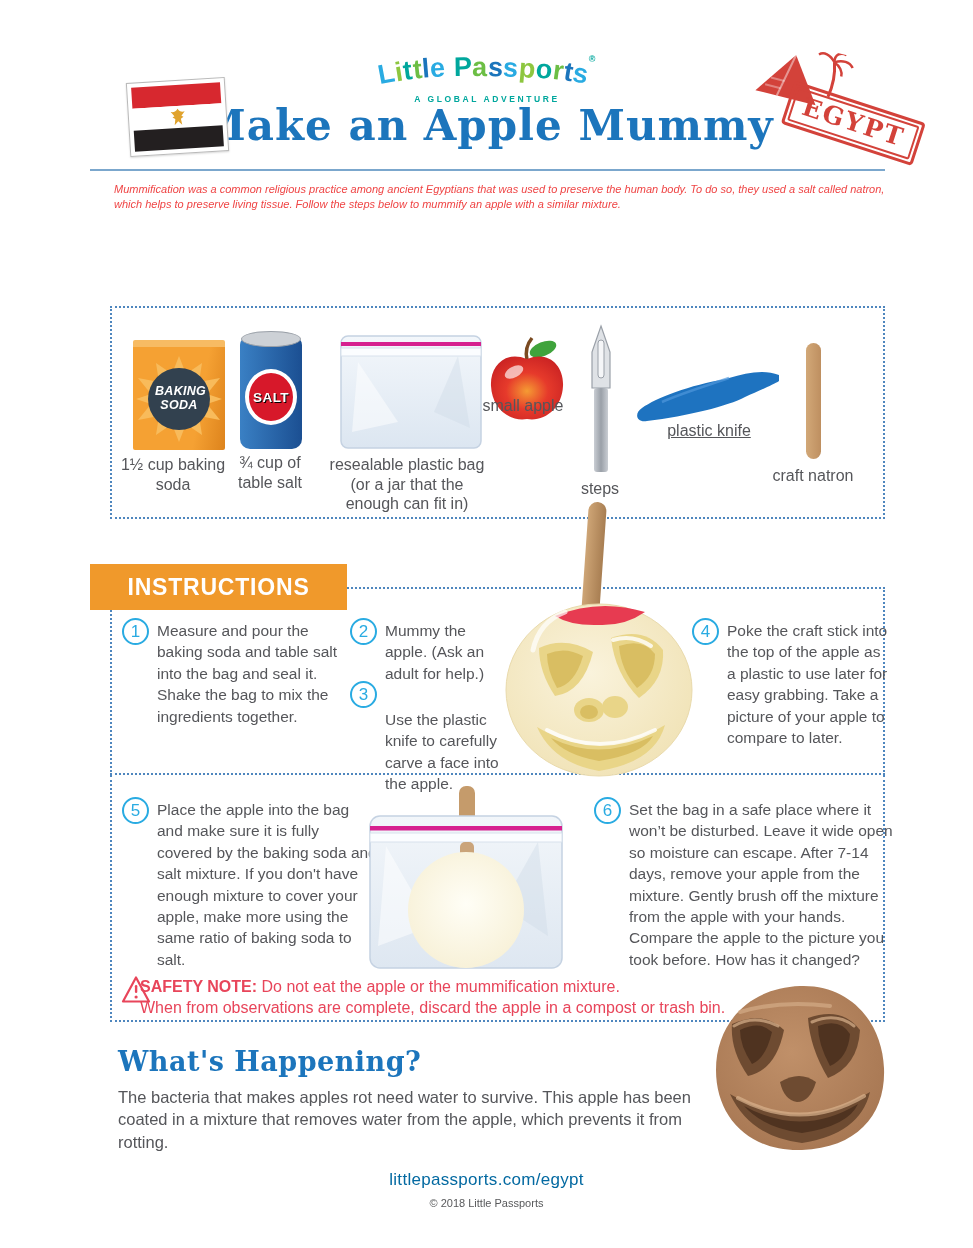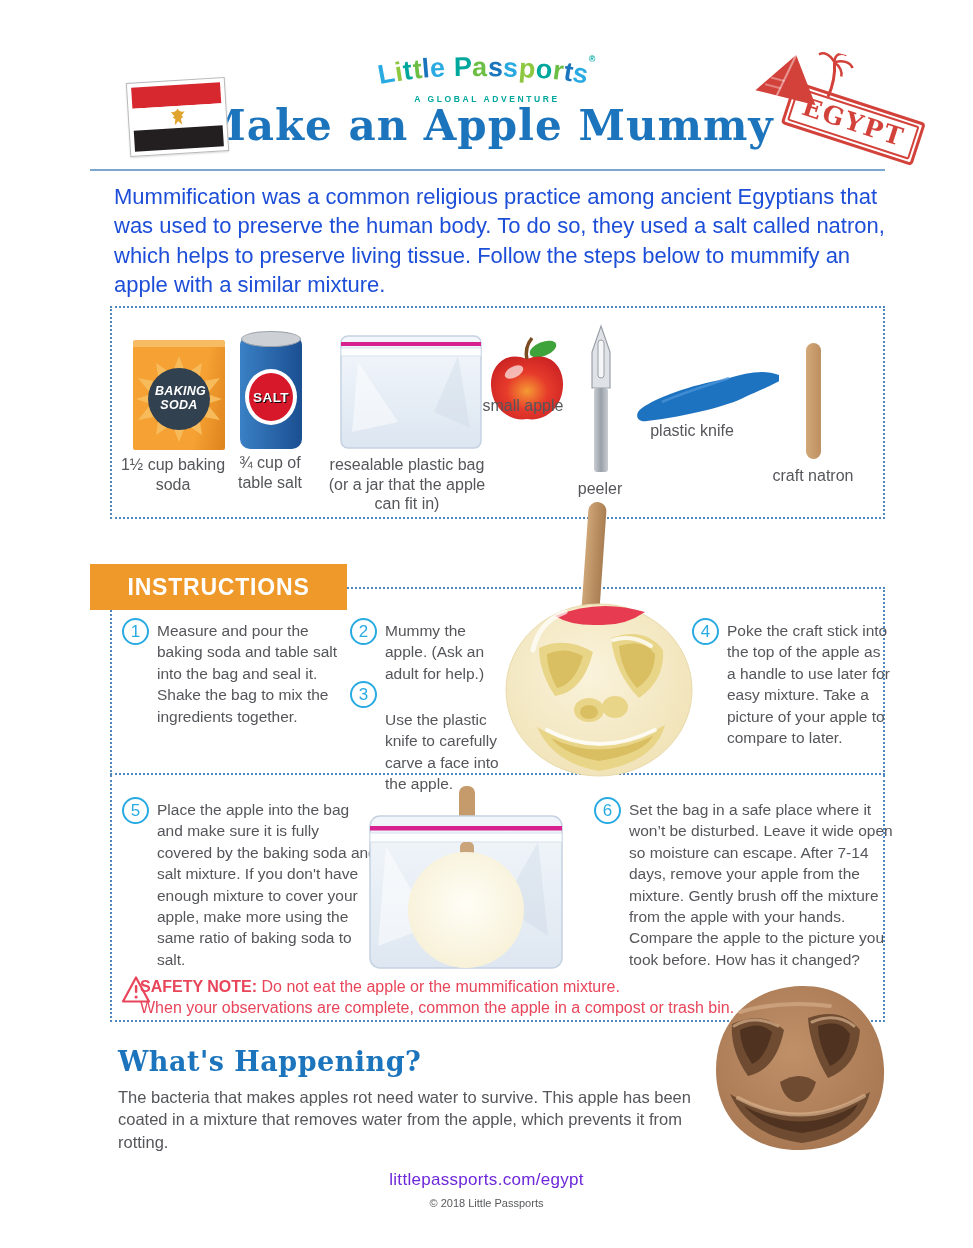--- a/index.html
+++ b/index.html
@@ -43,21 +43,21 @@
   .stamp { left: 752px; top: 58px; width: 165px; height: 112px;
     transform: rotate(14deg); opacity: .93; z-index: 2; }
   .stamp-frame { position: absolute; left: 34px; top: 38px;
     border: 3px solid #D0342C; border-radius: 4px; padding: 2px; transform: rotate(4deg); }
   .stamp-frame-inner { border: 2px solid #D0342C; border-radius: 2px; padding: 0 9px 2px 9px;
     font-family: "DejaVu Serif", serif; font-size: 25px; font-weight: bold;
     color: #D0342C; letter-spacing: 2px; }
 
   
   .intro { left: 114px; top: 182px; width: 776px;
-    font-size: 22px; line-height: 1.33; color: #1d4ed8; }
+    font-size: 11px; line-height: 1.33; color: #ef4444; font-style: italic; }
 
   
   .section-header {
     background: #F0992B; color: #ffffff; font-weight: bold;
     display: flex; align-items: center; justify-content: center;
     letter-spacing: .8px; z-index: 3;
   }
   .materials-header { left: 90px; top: 286px; width: 230px; height: 41px; font-size: 22px; }
   .instructions-header { left: 90px; top: 564px; width: 257px; height: 46px; font-size: 23px; }
   .dotted-box { border: 2px dotted #4E86BE; z-index: 1; }
@@ -94,21 +94,21 @@
   .mat-peeler { left: 588px; top: 324px; z-index: 2; }
   .mat-knife { left: 632px; top: 360px; z-index: 2; }
   .craft-stick { left: 806px; top: 343px; width: 15px; height: 116px; border-radius: 8px;
     background: linear-gradient(90deg, #D2A878, #BE8F60); z-index: 2; }
 
   .lbl-baking  { left: 118px; top: 455px; width: 110px; }
   .lbl-salt    { left: 226px; top: 453px; width: 88px; }
   .lbl-bag     { left: 328px; top: 455px; width: 158px; }
   .lbl-apple   { left: 473px; top: 396px; width: 100px; }
   .lbl-peeler  { left: 565px; top: 479px; width: 70px; }
-  .lbl-knife   { left: 637px; top: 421px; width: 110px; }
+  .lbl-knife   { left: 654px; top: 421px; width: 110px; text-decoration: underline; }
   .lbl-stick   { left: 770px; top: 466px; width: 86px; }
 
   
   .step-circle { width: 27px; height: 27px; border-radius: 50%;
     border: 2px solid #29ABE2; color: #29ABE2; font-size: 17px;
     display: flex; align-items: center; justify-content: center; z-index: 2; }
   .step-text { font-size: 15.5px; line-height: 1.38; color: #55565A; z-index: 2; }
   .c1 { left: 122px; top: 618px; }  .t1 { left: 157px; top: 620px; width: 182px; }
   .c2 { left: 350px; top: 618px; }  .t2 { left: 385px; top: 620px; width: 118px; }
   .c3 { left: 350px; top: 681px; }  .t3 { left: 385px; top: 709px; width: 118px; }
@@ -128,21 +128,21 @@
 
   
   .wh-heading { left: 118px; top: 1046px;
     font-family: "DejaVu Serif", serif; font-weight: bold;
     font-size: 27px; color: #1C75BC; letter-spacing: .5px; }
   .wh-body { left: 118px; top: 1086px; width: 588px;
     font-size: 16.5px; line-height: 1.35; color: #55565A; }
 
   
   .footer-url { left: 0; right: 0; top: 1170px; text-align: center;
-    font-size: 17px; color: #6d28d9; letter-spacing: .3px; }
+    font-size: 17px; color: #0369a1; letter-spacing: .3px; }
   .footer-copy { left: 0; right: 0; top: 1197px; text-align: center;
     font-size: 11px; color: #58595B; }
 </style>
 </head>
 <body>
 
 <div id="page">
 
   <div class="abs flag">
     <div class="stripe red"></div>
@@ -240,23 +240,23 @@
 
   <svg class="abs mat-knife" width="150" height="72" viewBox="0 0 150 72">
     <path d="M147,15 C132,9 114,13 97,18 L94,19 C58,25 24,38 10,48 C2,53 4,63 15,61 C56,56 96,46 113,37 C126,31 141,25 147,21 Z" fill="#1E73C0"></path>
     <path d="M97,18 C80,24 50,33 30,42" stroke="#4E97DB" stroke-width="2.5" fill="none" opacity=".7"></path>
   </svg>
 
   <div class="abs craft-stick"></div>
 
   <div class="abs mat-label lbl-baking">1½ cup baking soda</div>
   <div class="abs mat-label lbl-salt">¾ cup of table salt</div>
-  <div class="abs mat-label lbl-bag">resealable plastic bag (or a jar that the apple can fit in)</div>
+  <div class="abs mat-label lbl-bag">resealable plastic bag (or a jar that the enough can fit in)</div>
   <div class="abs mat-label lbl-apple">small apple</div>
-  <div class="abs mat-label lbl-peeler">peeler</div>
+  <div class="abs mat-label lbl-peeler">steps</div>
   <div class="abs mat-label lbl-knife">plastic knife</div>
   <div class="abs mat-label lbl-stick">craft natron</div>
 
   <svg class="abs carved-apple" viewBox="0 0 192 277">
     <defs>
       <linearGradient id="stG" x1="0" y1="0" x2="1" y2="0">
         <stop offset="0" stop-color="#CEA576"></stop>
           <stop offset="1" stop-color="#A87E52"></stop>
       </linearGradient>
       <radialGradient id="bodyG" cx=".45" cy=".4" r=".75">
@@ -285,21 +285,21 @@
   <div class="abs dotted-box instructions-box-1"></div>
   <div class="abs dotted-box instructions-box-2"></div>
 
   <div class="abs step-circle c1">1</div>
   <div class="abs step-text t1">Measure and pour the baking soda and table salt into the bag and seal it. Shake the bag to mix the ingredients together.</div>
   <div class="abs step-circle c2">2</div>
   <div class="abs step-text t2">Mummy the apple. (Ask an adult for help.)</div>
   <div class="abs step-circle c3">3</div>
   <div class="abs step-text t3">Use the plastic knife to carefully carve a face into the apple.</div>
   <div class="abs step-circle c4">4</div>
-  <div class="abs step-text t4">Poke the craft stick into the top of the apple as a handle to use later for easy mixture. Take a picture of your apple to compare to later.</div>
+  <div class="abs step-text t4">Poke the craft stick into the top of the apple as a plastic to use later for easy grabbing. Take a picture of your apple to compare to later.</div>
   <div class="abs step-circle c5">5</div>
   <div class="abs step-text t5">Place the apple into the bag and make sure it is fully covered by the baking soda and salt mixture. If you don't have enough mixture to cover your apple, make more using the same ratio of baking soda to salt.</div>
   <div class="abs step-circle c6">6</div>
   <div class="abs step-text t6">Set the bag in a safe place where it won’t be disturbed. Leave it wide open so moisture can escape. After 7-14 days, remove your apple from the mixture. Gently brush off the mixture from the apple with your hands. Compare the apple to the picture you took before. How has it changed?</div>
 
   <svg class="abs bag-apple" viewBox="0 0 208 188">
     <defs>
       <linearGradient id="bagG2" x1="0" y1="0" x2="0" y2="1">
         <stop offset="0" stop-color="#F2F6FA"></stop>
           <stop offset="1" stop-color="#DEE7F1"></stop>
@@ -319,21 +319,21 @@
     <circle cx="104" cy="124" r="58" fill="url(#ballG)"></circle>
   </svg>
 
   <svg class="abs safety-icon" width="30" height="29" viewBox="0 0 30 29">
     <path d="M15,2.5 L28,26.5 L2,26.5 Z" fill="none" stroke="#E8455A" stroke-width="2.2" stroke-linejoin="round"></path>
     <rect x="13.9" y="10" width="2.4" height="8" rx="1.2" fill="#E8455A"></rect>
     <circle cx="15.1" cy="22" r="1.6" fill="#E8455A"></circle>
   </svg>
   <div class="abs safety-text">
     <div><b>SAFETY NOTE:</b> <span>Do not eat the apple or the mummification mixture.</span></div>
-    <div>When your observations are complete, common the apple in a compost or trash bin.</div>
+    <div>When from observations are complete, discard the apple in a compost or trash bin.</div>
   </div>
 
   <svg class="abs mummy-apple" viewBox="0 0 180 173">
     <defs>
       <radialGradient id="mumG" cx=".45" cy=".4" r=".75">
         <stop offset="0" stop-color="#C09069"></stop>
           <stop offset="1" stop-color="#A3734F"></stop>
       </radialGradient>
     </defs>
     <path d="M90,4 C140,2 172,40 174,86 C176,132 148,166 92,168 C40,170 6,136 6,88 C6,42 38,6 90,4 Z" fill="url(#mumG)"></path>

